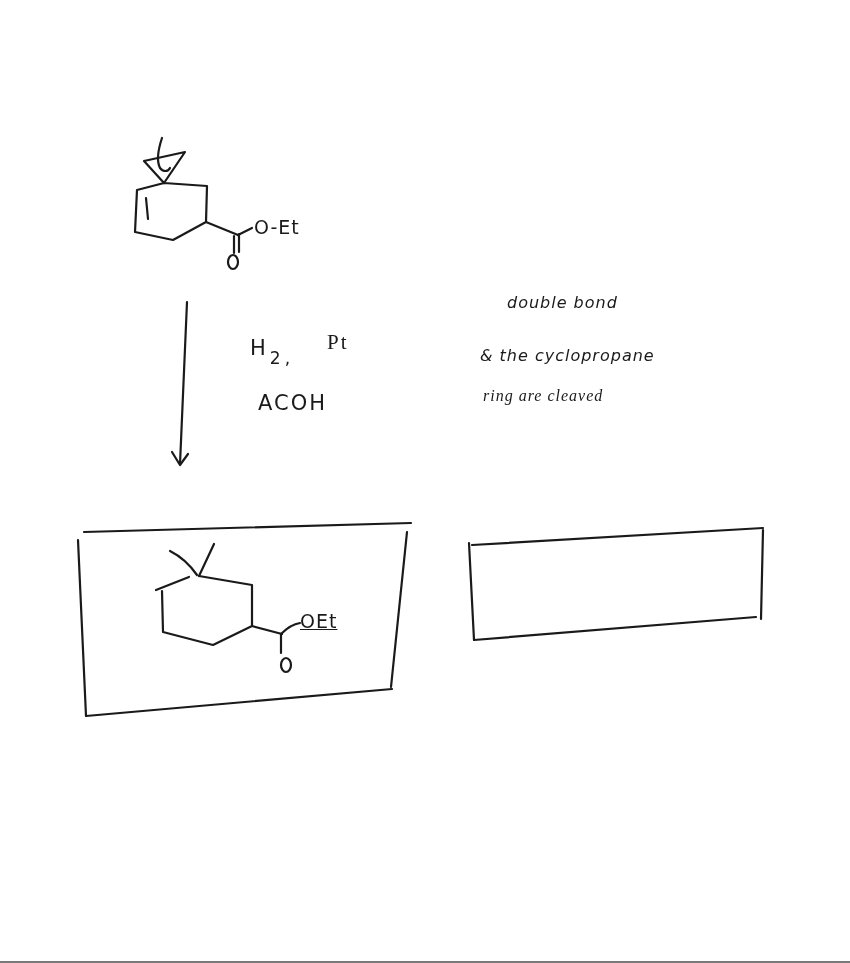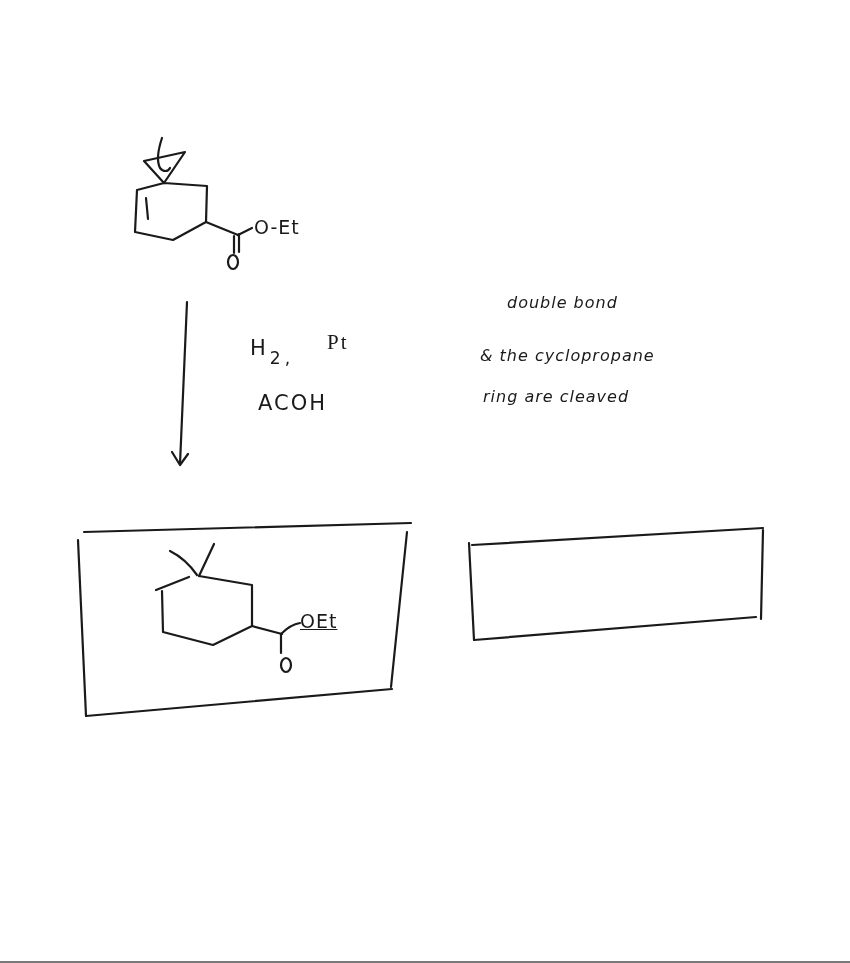--- a/index.html
+++ b/index.html
@@ -85,19 +85,19 @@
   <span class="hand label-oet" style="left:254px; top:216px;">O-Et</span>
 
   <div class="hand reagent" style="left:250px; top:336px;">
     <span>H</span><span class="reagent-sub">2</span><span class="reagent-sub">,</span>
   </div>
   <span class="hand reagent" style="left:327px; top:330px;font-family:Liberation Serif, serif;">Pt</span>
   <span class="hand reagent" style="left:258px; top:391px;">ACOH</span>
 
   <span class="hand note" style="left:507px; top:293px;">double bond</span>
   <span class="hand note" style="left:480px; top:346px;">&amp; the cyclopropane</span>
-  <span class="hand note" style="left:483px; top:387px;">ring are cleaved</span>
+  <span class="hand note" style="left:483px; top:387px;font-family:Liberation Serif, serif;">ring are cleaved</span>
 
   <span class="hand label-oet" style="left:300px; top:610px;text-decoration:underline;">OEt</span>
 
 
   <div class="bottom-rule"></div>
 </div>
 
 </body></html>

